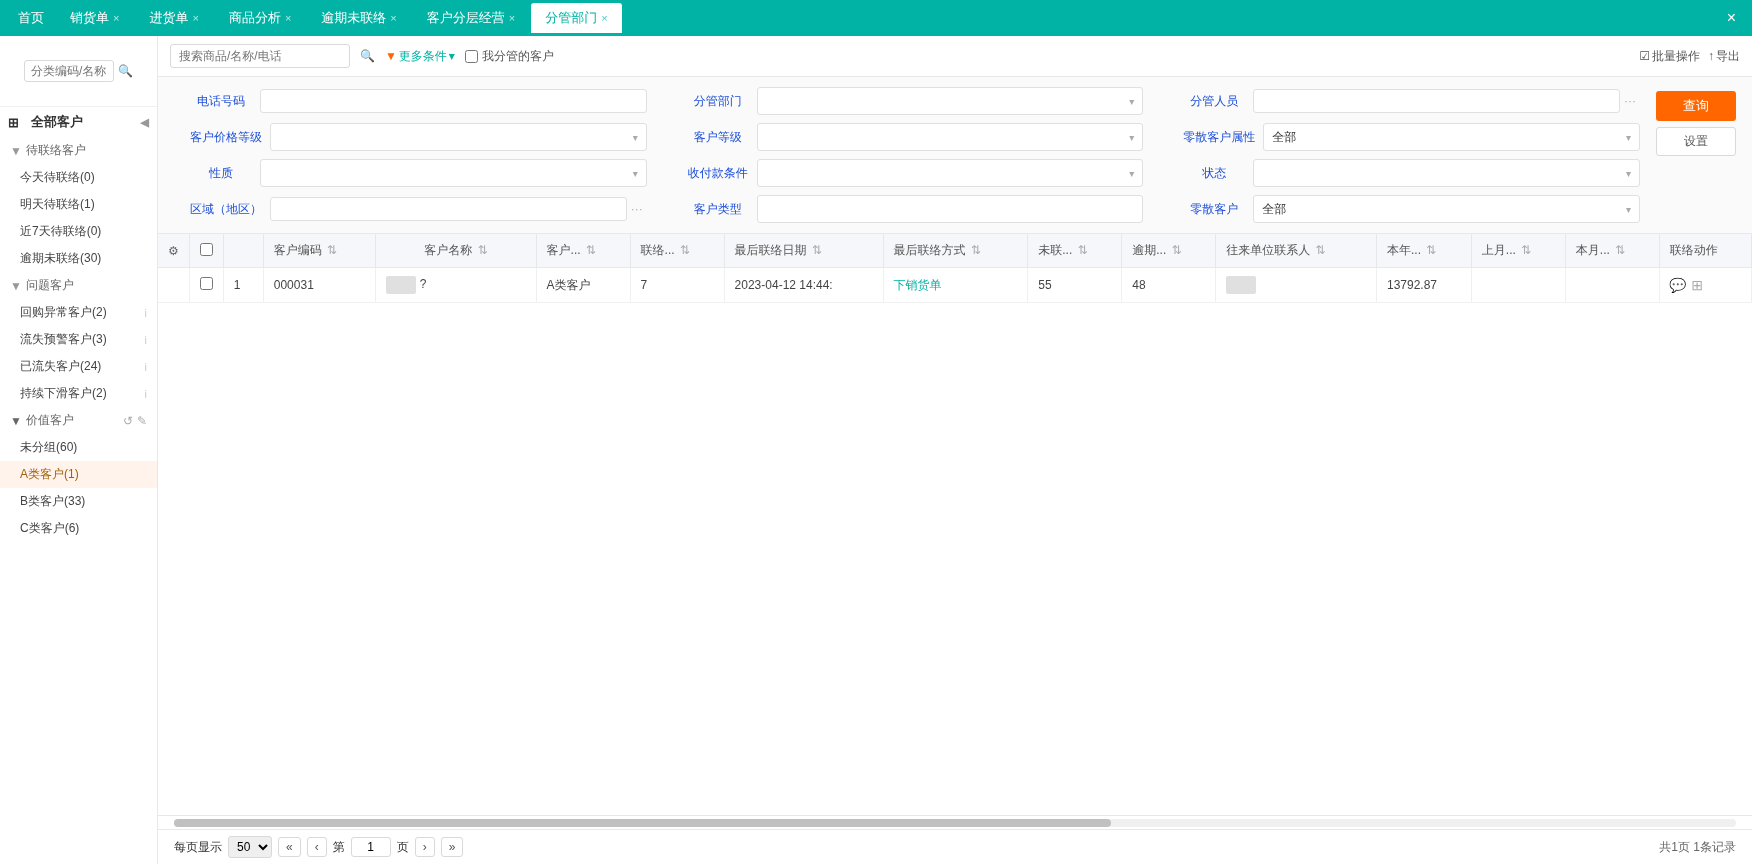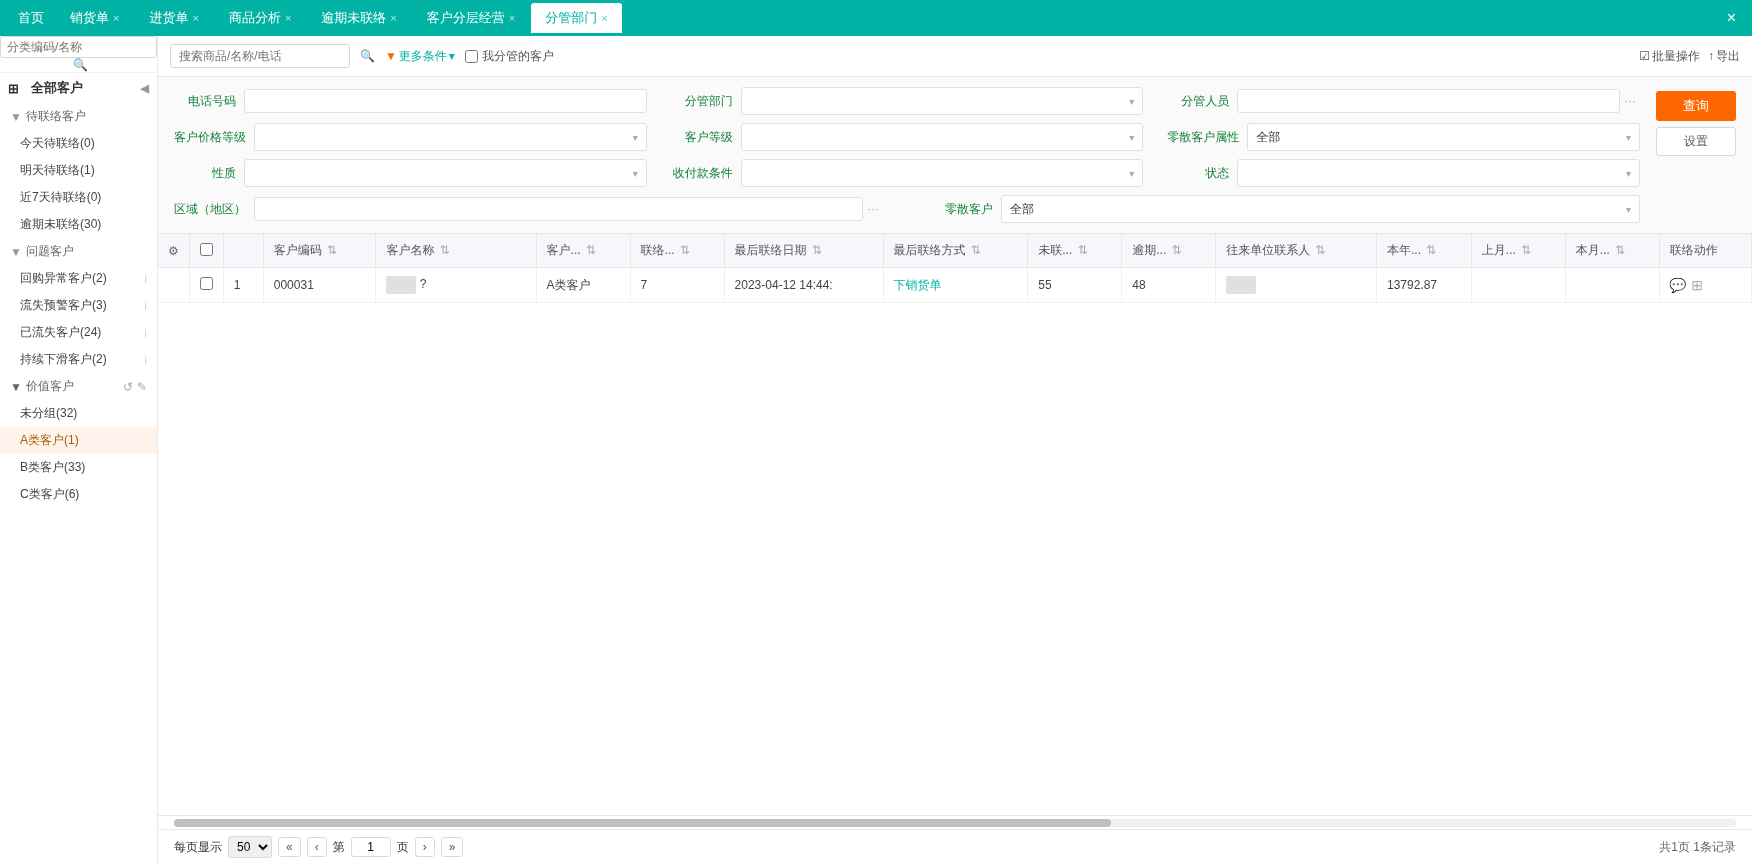--- a/index.html
+++ b/index.html
@@ -39,25 +39,24 @@
     
     .sidebar {
       width: 158px;
       background: #fff;
       border-right: 1px solid #e8e8e8;
       display: flex;
       flex-direction: column;
       overflow-y: auto;
     }
     .sidebar-search {
-      padding: 0;
+      padding: 24px;
       display: flex;
       align-items: center;
       border-bottom: 1px solid #f0f0f0;
-      flex-direction: column;
     }
     .sidebar-search input {
       border: 1px solid #d9d9d9;
       border-radius: 3px;
       padding: 3px 6px;
       font-size: 12px;
       width: 100%;
       outline: none;
     }
     .sidebar-search .search-icon { color: #00b3a4; margin-left: 4px; cursor: pointer; }
@@ -158,26 +157,27 @@
       gap: 0;
       margin-bottom: 8px;
     }
     .filter-row:last-child { margin-bottom: 0; }
     .filter-field {
       display: flex;
       align-items: center;
       flex: 1;
     }
     .filter-label {
-      color: #15803d;
+      color: #1d4ed8;
       font-size: 12px;
       white-space: nowrap;
       min-width: 70px;
-      text-align: right;
+      text-align: center;
       padding-right: 8px;
+      margin-left: 16px;
     }
     .filter-input {
       flex: 1;
       border: 1px solid #e0e0e0;
       border-radius: 3px;
       padding: 4px 8px;
       font-size: 12px;
       background: #fff;
       outline: none;
       color: #333;
@@ -431,21 +431,21 @@
         <span class="arrow">▼</span>
         <span>价值客户</span>
       </div>
       <div class="icons">
         <span>↺</span>
         <span>✎</span>
       </div>
     </div>
 
     <div class="sidebar-item">
-      <span class="item-label">未分组(32)</span>
+      <span class="item-label">未分组(60)</span>
     </div>
     <div class="sidebar-item active">
       <span class="item-label">A类客户(1)</span>
     </div>
     <div class="sidebar-item">
       <span class="item-label">B类客户(33)</span>
     </div>
     <div class="sidebar-item">
       <span class="item-label">C类客户(6)</span>
     </div>
@@ -554,20 +554,26 @@
             </div>
           </div>
 
           <div class="filter-row">
             <div class="filter-field">
               <span class="filter-label">区域（地区）</span>
               <input class="filter-input" type="text" style="">
               <span class="filter-dots">···</span>
             </div>
             <div style="width:24px;"></div>
+            <div class="filter-field">
+              <span class="filter-label">客户类型</span>
+              <div class="filter-select">
+                <span></span>
+              </div>
+            </div>
             <div style="width:24px;"></div>
             <div class="filter-field">
               <span class="filter-label">零散客户</span>
               <div class="filter-select">
                 <span>全部</span>
                 <span class="chevron">▾</span>
               </div>
             </div>
           </div>
         </div>
@@ -586,21 +592,21 @@
               <span class="settings-gear">⚙</span>
             </th>
             <th class="checkbox-col">
               <input type="checkbox" style="">
             </th>
             <th style="width:40px;"></th>
             <th>
               <span>客户编码</span>
               <span class="sort-icon">⇅</span>
             </th>
-            <th style="min-width:120px;">
+            <th style="min-width:120px;text-align:center;">
               <span>客户名称</span>
               <span class="sort-icon">⇅</span>
             </th>
             <th>
               <span>客户...</span>
               <span class="sort-icon">⇅</span>
             </th>
             <th>
               <span>联络...</span>
               <span class="sort-icon">⇅</span>

